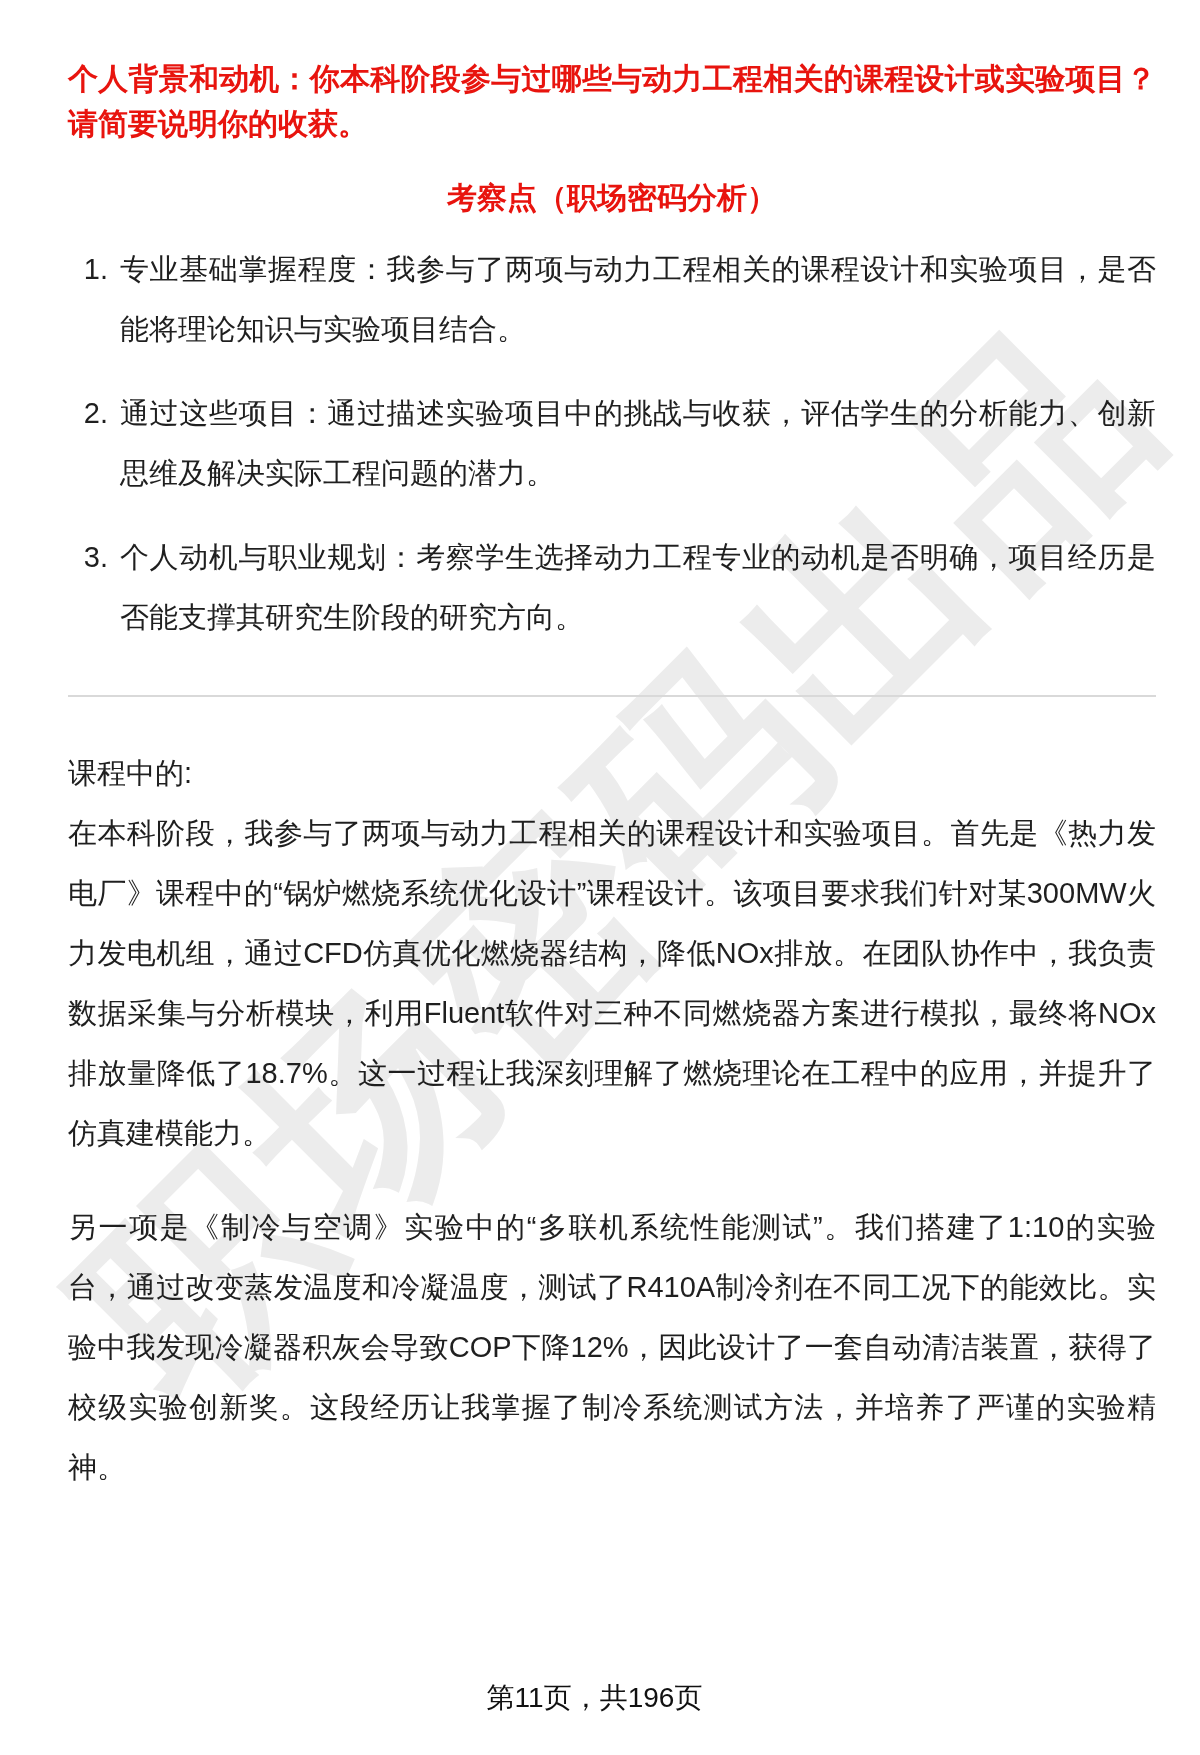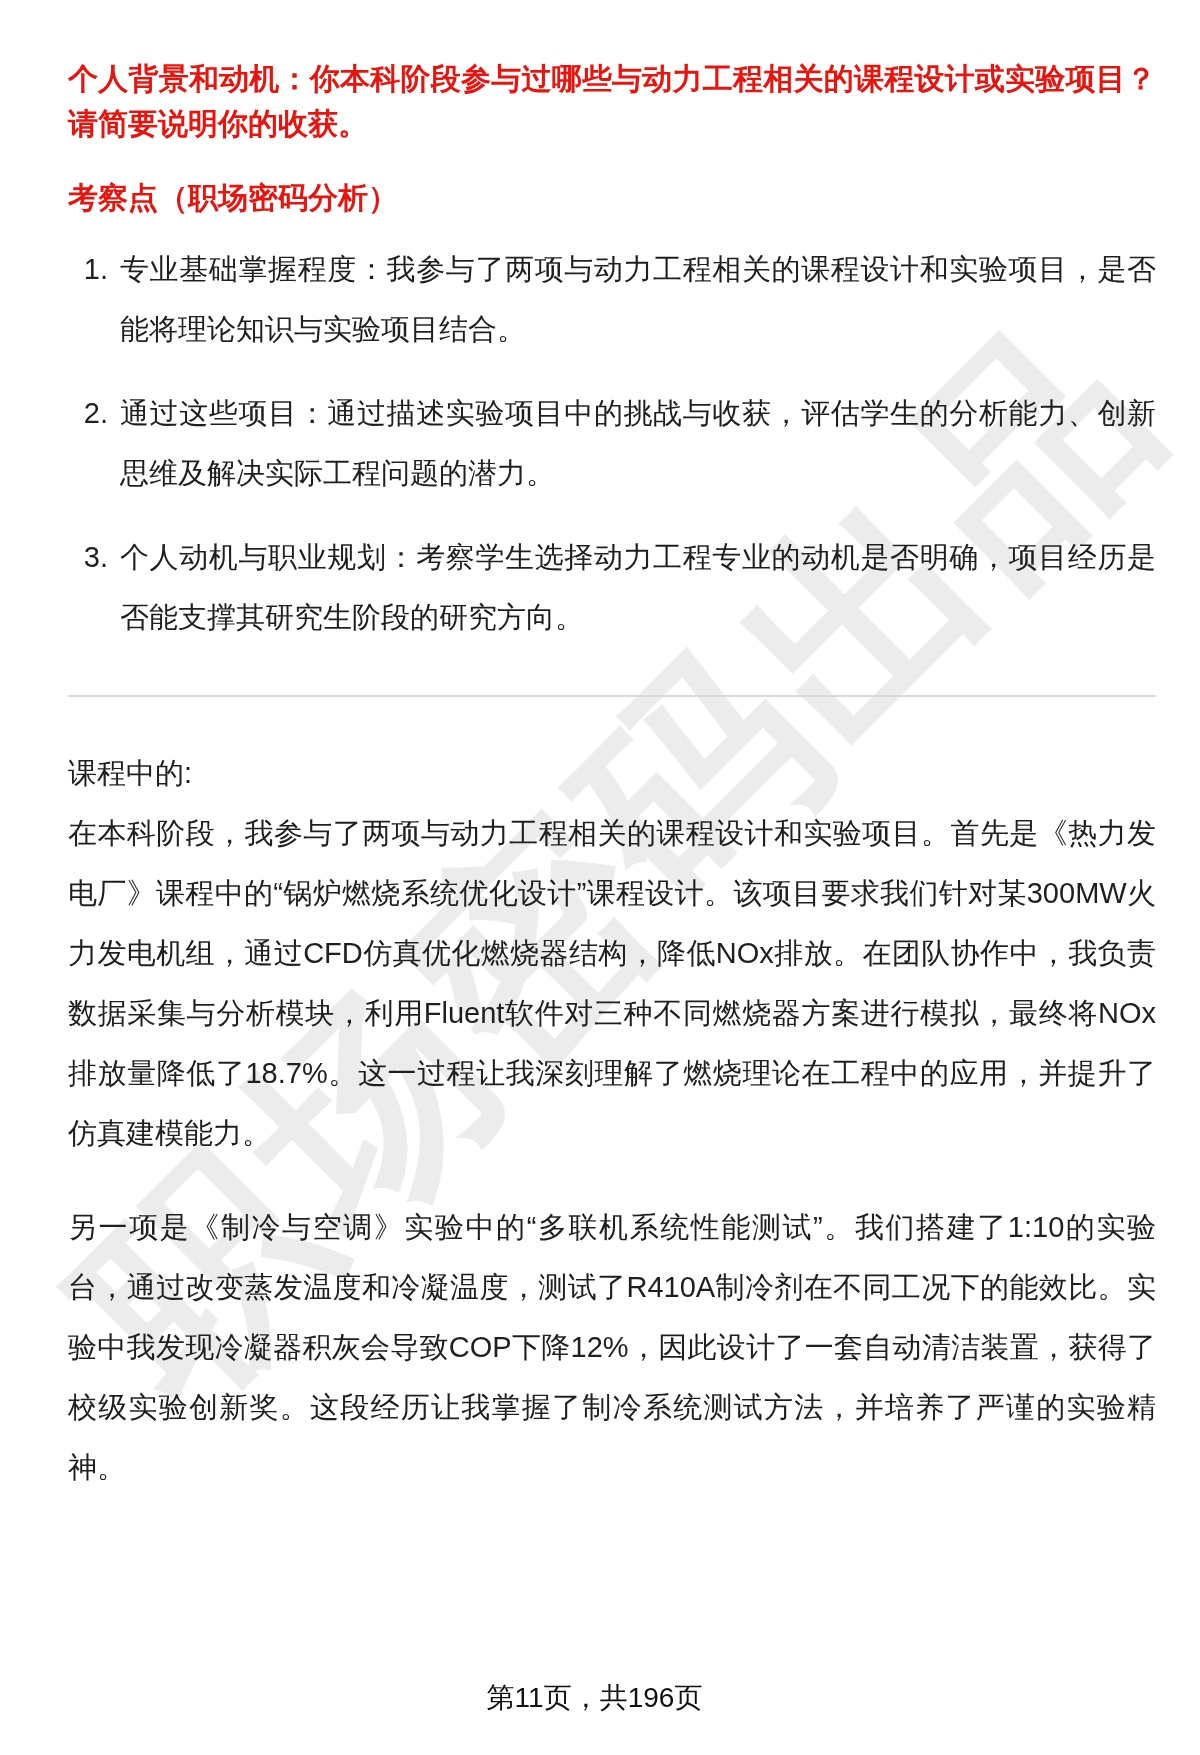--- a/index.html
+++ b/index.html
@@ -39,20 +39,21 @@
     font-weight: 700;
     line-height: 1.5;
     margin: 0;
     text-align: justify;
   }
   .analysis-heading {
     color: #e8140e;
     font-size: 30px;
     font-weight: 700;
     margin: 32px 0 0 0;
+    text-align: center;
   }
   .points-list {
     margin: 20px 0 0 0;
     padding-left: 48px;
     font-size: 29px;
     line-height: 60px;
   }
   .points-list li {
     margin-bottom: 24px;
     padding-left: 4px;

